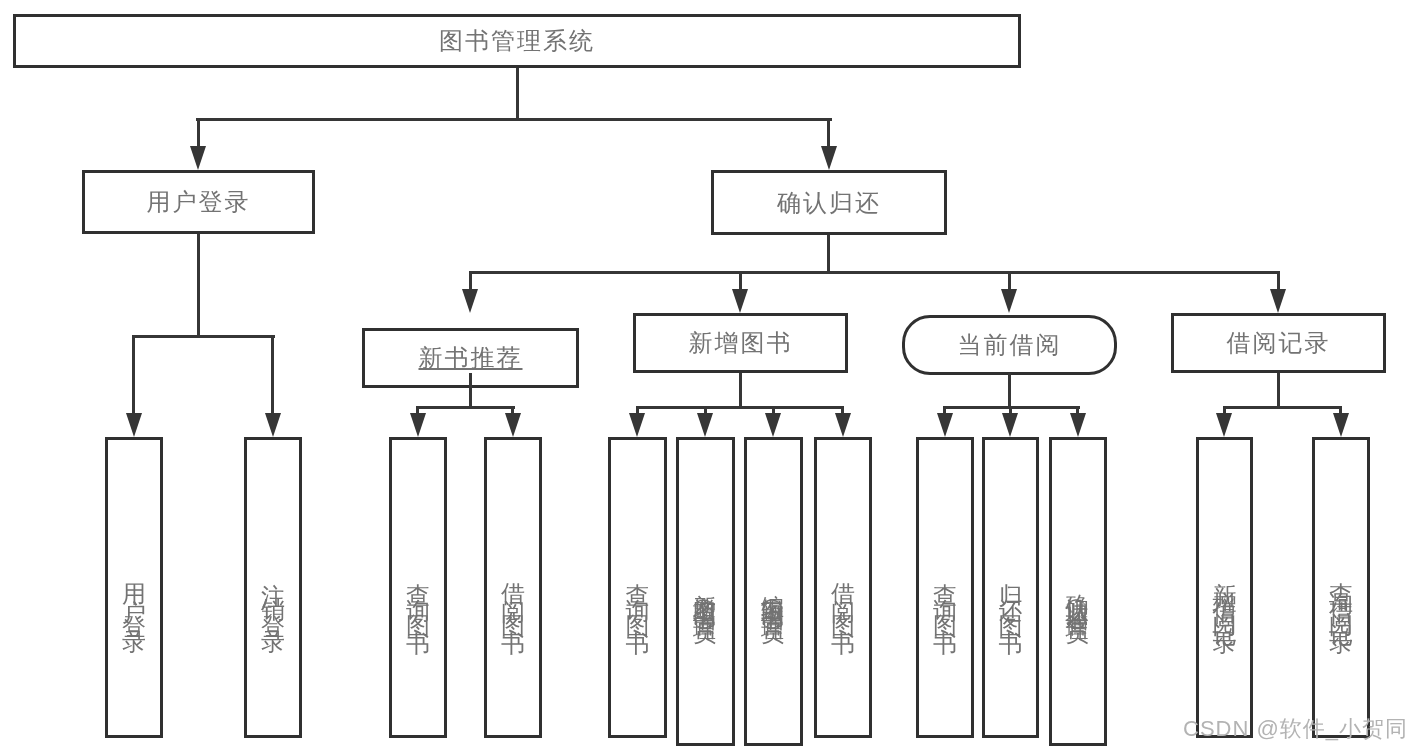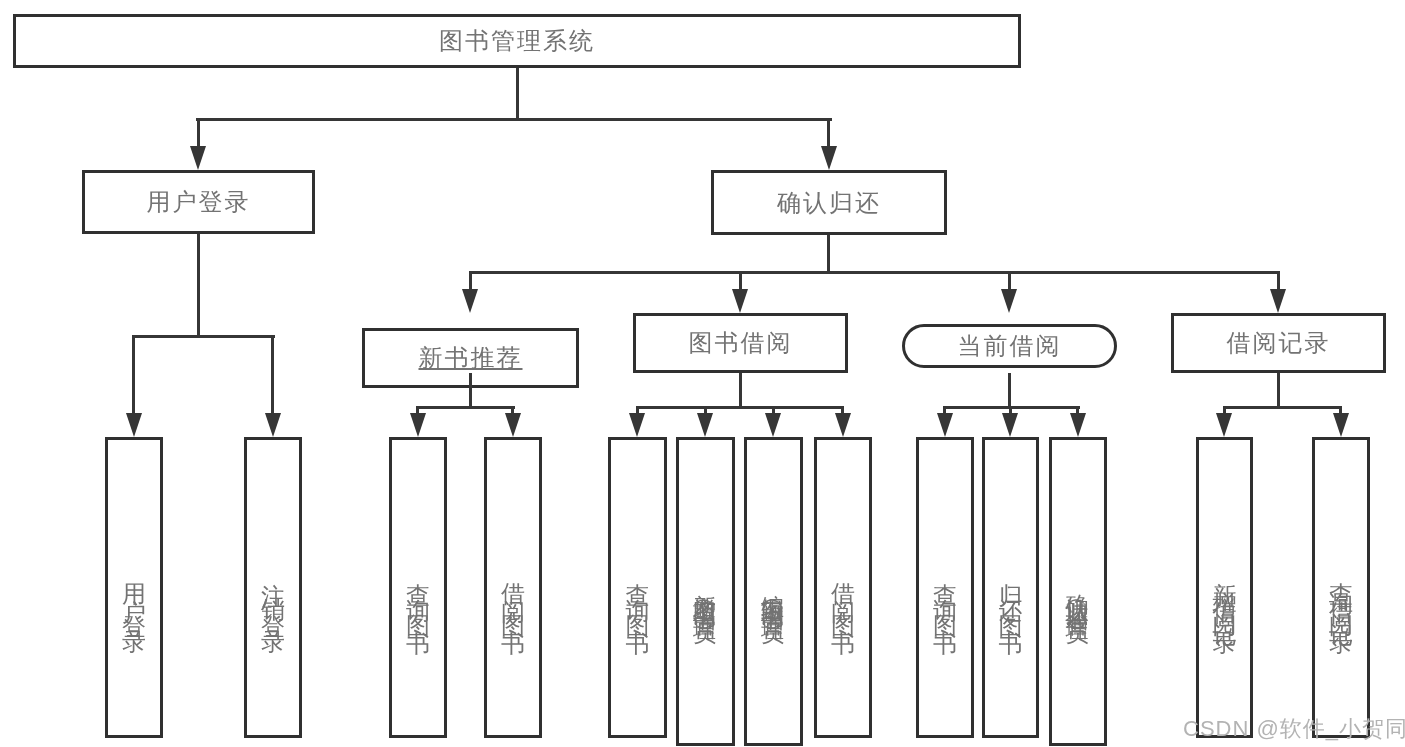--- a/index.html
+++ b/index.html
@@ -73,23 +73,23 @@
   <div class="arrowhead" style="left:732px; top:289px;"></div>
   <div class="vline" style="left:1008px; top:271px; width:3px; height:20px;"></div>
   <div class="arrowhead" style="left:1001px; top:289px;"></div>
   <div class="vline" style="left:1277px; top:271px; width:3px; height:20px;"></div>
   <div class="arrowhead" style="left:1270px; top:289px;"></div>
 
   <div class="box" style="left:362px; top:328px; width:217px; height:60px;text-decoration:underline;">
     <span>新书推荐</span>
   </div>
   <div class="box" style="left:633px; top:313px; width:215px; height:60px;">
-    <span>图书借阅</span>
+    <span>新增图书</span>
   </div>
-  <div class="box" style="left:902px; top:324px; width:215px; height:44px;border-radius:28px;">
+  <div class="box" style="left:902px; top:315px; width:215px; height:60px;border-radius:28px;">
     <span>当前借阅</span>
   </div>
   <div class="box" style="left:1171px; top:313px; width:215px; height:60px;">
     <span>借阅记录</span>
   </div>
 
   <div class="vline" style="left:469px; top:373px; width:3px; height:35px;"></div>
   <div class="hline" style="left:416px; top:406px; width:99px; height:3px;"></div>
   <div class="vline" style="left:416px; top:406px; width:3px; height:10px;"></div>
   <div class="arrowhead" style="left:410px; top:413px;"></div>

